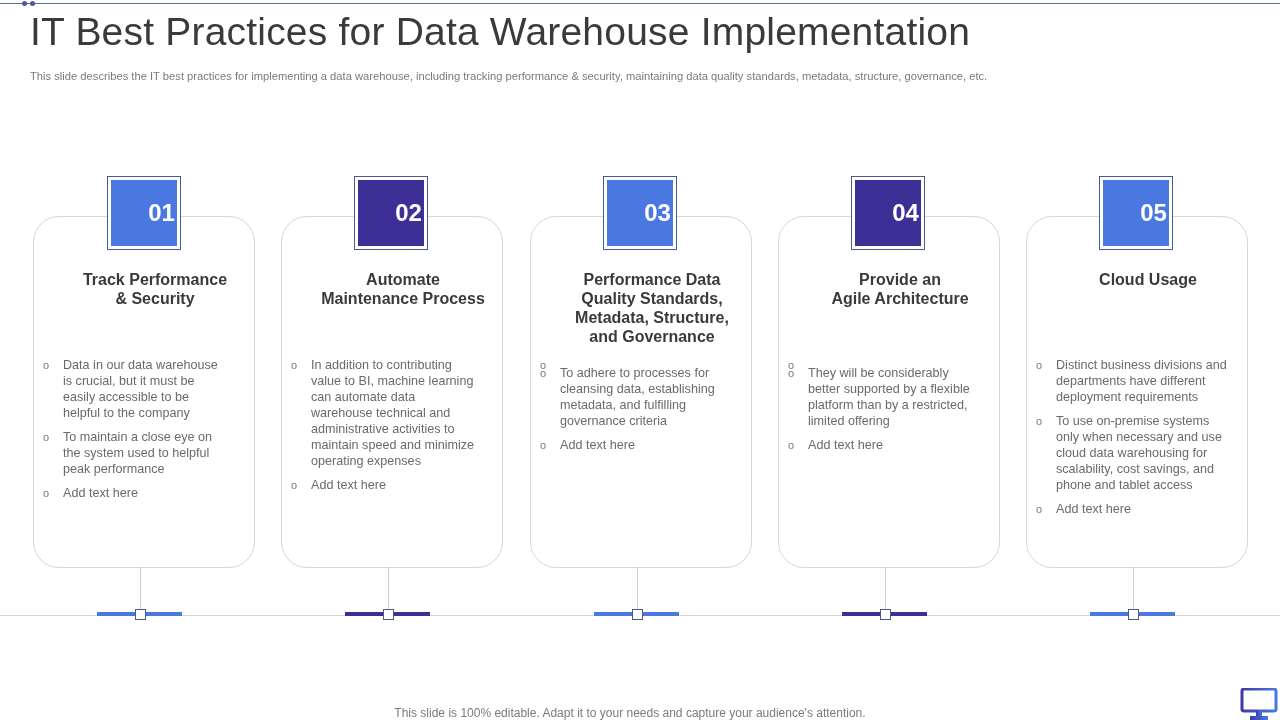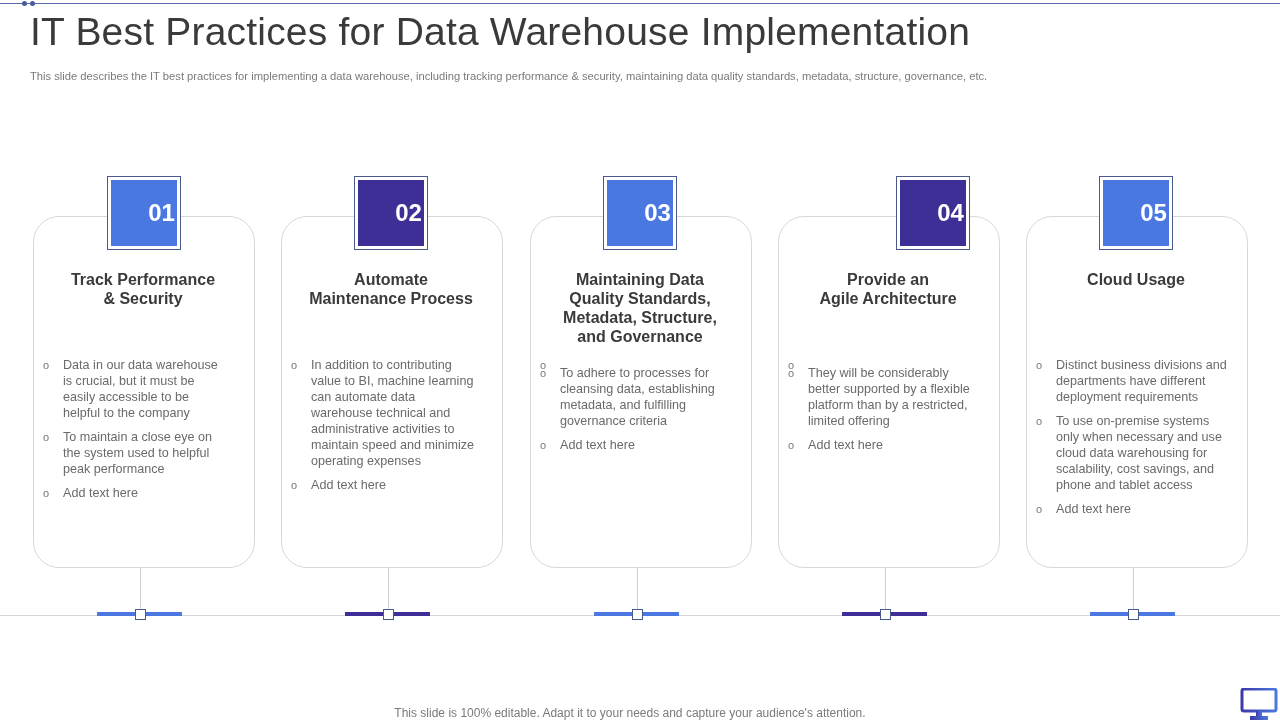--- a/index.html
+++ b/index.html
@@ -4,21 +4,21 @@
 <style>
   html, body { margin:0; padding:0; }
   body { width:1280px; height:720px; background:#ffffff; position:relative; overflow:hidden; font-family:"Liberation Sans", sans-serif; }
   .topline { position:absolute; left:0; top:3px; width:1280px; height:1px; background:#5a6aa8; }
   .dot { position:absolute; top:1px; width:5px; height:5px; border-radius:50%; background:#4a5a9a; }
   .title { position:absolute; left:30px; top:10px; font-size:39px; color:#3a3a3a; letter-spacing:0.2px; white-space:nowrap; }
   .subtitle { position:absolute; left:30px; top:70px; font-size:11.2px; color:#7a7a7a; white-space:nowrap; }
   .card { position:absolute; top:216px; width:220px; height:350px; border:1.2px solid #d8d8d8; border-radius:26px; background:#fff; }
   .numbox { position:absolute; top:176px; width:74px; height:74px; box-sizing:border-box; border:1.5px solid #4a5a8a; background:#fff; }
   .numbox .inner { position:absolute; left:3px; top:3px; right:3px; bottom:3px; display:flex; align-items:center; justify-content:center; color:#fff; font-weight:bold; font-size:24px;padding-left:35px; }
-  .head { position:absolute; top:270px; width:220px; text-align:center; font-weight:bold; font-size:16px; line-height:19px; color:#3a3a3a; }
+  .head { position:absolute; top:270px; width:220px; text-align:center; font-weight:bold; font-size:16px; line-height:19px; color:#3a3a3a;margin-left:12px; }
   .bullets { position:absolute; top:357px; width:186px; margin:0; padding:0; list-style:none; }
   .bullets li { position:relative; padding-left:20px; font-size:12.6px; line-height:16px; color:#6a6a6a; margin-bottom:8px; }
   .bullets li .b { position:absolute; left:0; top:0; font-size:11px; color:#777; }
   .stem { position:absolute; top:567px; width:1px; height:46px; background:#cfcfcf; }
   .baseline { position:absolute; left:0; top:615px; width:1280px; height:1px; background:#d5d5d5; }
   .bar { position:absolute; top:612px; width:85px; height:4px; }
   .knob { position:absolute; top:609px; width:9px; height:9px; background:#fff; border:1.3px solid #4a5a8a; }
   .footer { position:absolute; top:706px; left:0; width:1260px; text-align:center; font-size:12px; color:#7a7a7a; }
   .monitor { position:absolute; left:1240px; top:688px; }
 </style>
@@ -64,35 +64,35 @@
       <li><span class="b">o</span><span>Add text here</span></li>
     </ul>
     <div class="stem" style="left: 388px;"></div>
     <div class="bar" style="left: 345px; background: rgb(61, 47, 150);"></div>
     <div class="knob" style="left: 383px;"></div>
     <div class="card" style="left: 530px;"></div>
     <div class="numbox" style="left: 603px;">
       <div class="inner" style="background: rgb(74, 120, 224);">03</div>
     </div>
     <div class="head" style="left: 530px;">
-      <div>Maintaining Data</div>
+      <div>Performance Data</div>
       <div>Quality Standards,</div>
       <div>Metadata, Structure,</div>
       <div>and Governance</div>
     </div>
     <ul class="bullets" style="left: 540px; width: 186px;">
       <li><span class="b">o</span></li>
       <li><span class="b">o</span><span>To adhere to processes for cleansing data, establishing metadata, and fulfilling governance criteria</span></li>
       <li><span class="b">o</span><span>Add text here</span></li>
     </ul>
     <div class="stem" style="left: 637px;"></div>
     <div class="bar" style="left: 594px; background: rgb(74, 120, 224);"></div>
     <div class="knob" style="left: 632px;"></div>
     <div class="card" style="left: 778px;"></div>
-    <div class="numbox" style="left: 896px;">
+    <div class="numbox" style="left: 851px;">
       <div class="inner" style="background: rgb(61, 47, 150);">04</div>
     </div>
     <div class="head" style="left: 778px;">
       <div>Provide an</div>
       <div>Agile Architecture</div>
     </div>
     <ul class="bullets" style="left: 788px; width: 186px;">
       <li><span class="b">o</span></li>
       <li><span class="b">o</span><span>They will be considerably better supported by a flexible platform than by a restricted, limited offering</span></li>
       <li><span class="b">o</span><span>Add text here</span></li>

